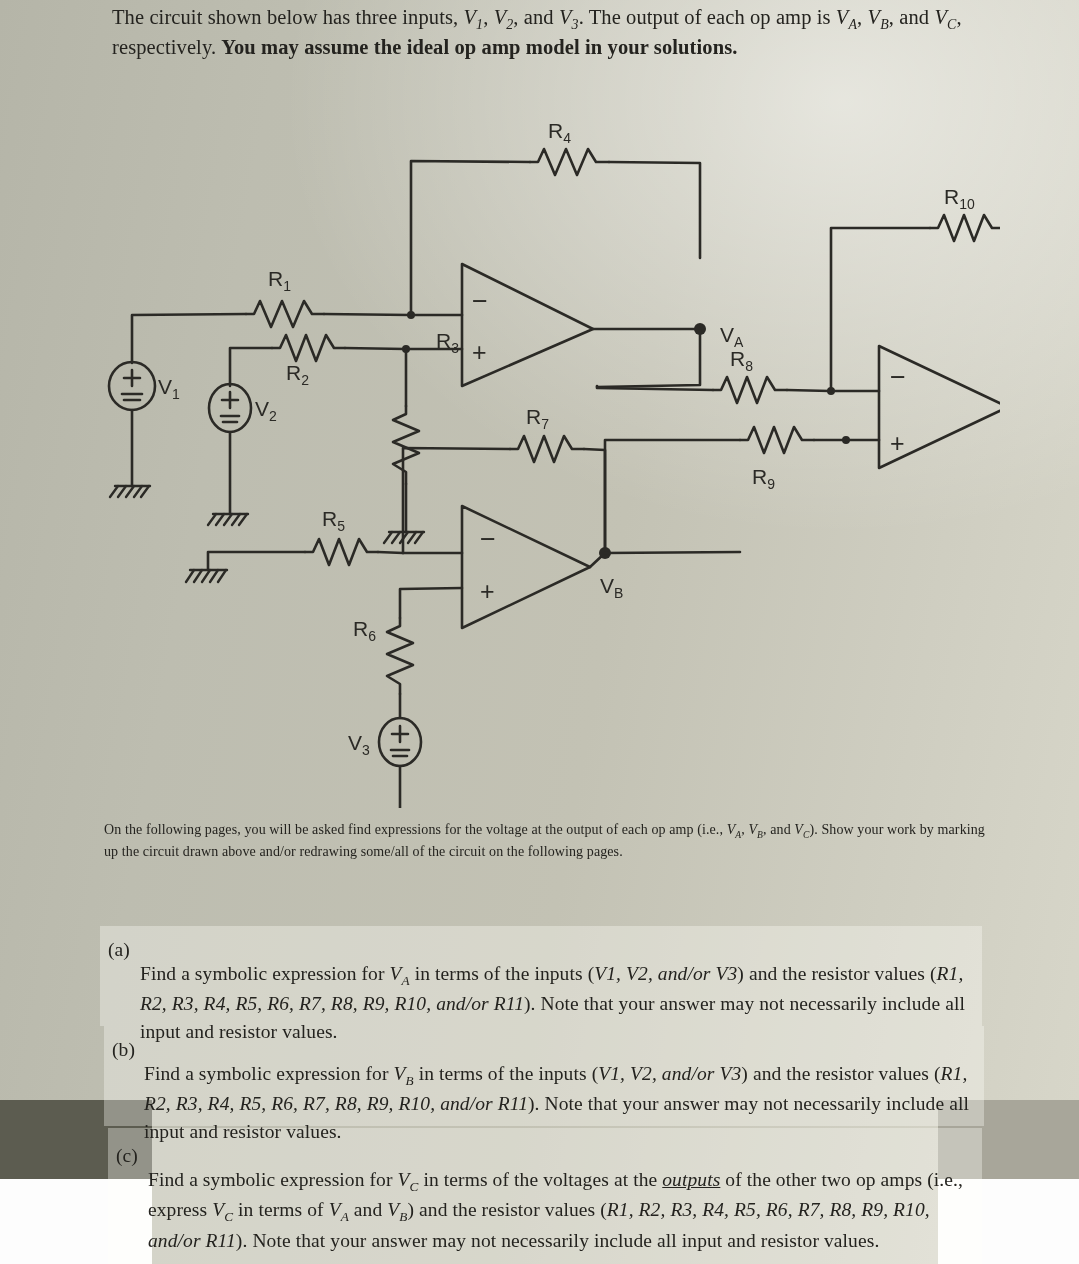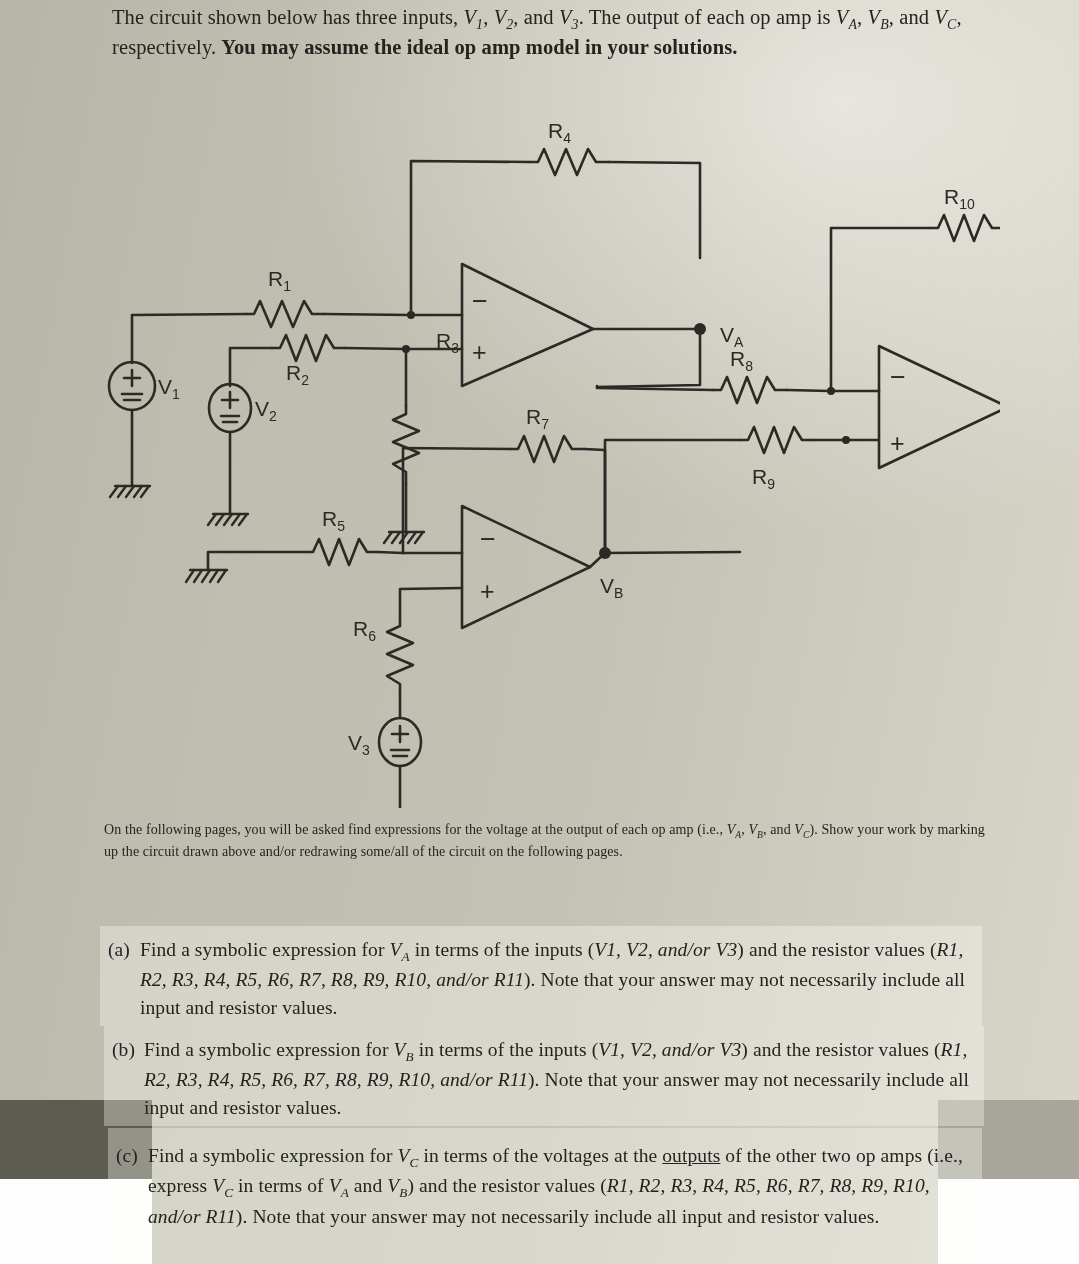--- a/index.html
+++ b/index.html
@@ -46,25 +46,25 @@
     position: absolute;
     color: #24231f;
     line-height: 1.32;
     letter-spacing: 0.1px;
   }
   .intro   { left: 112px; top: 4px;  width: 880px; font-size: 20.5px; }
   .middle  { left: 104px; top: 820px; width: 890px; font-size: 14px; line-height: 1.44; }
 
   .part    { font-size: 19.5px; line-height: 1.40; }
   .part .lbl { position: absolute; left: 0; top: 0; }
-  .part .bdy { display: block; margin-left: 32px; }
+  .part .bdy { display: block; margin-left: 32px; margin-top: 24px; }
 
   .b  { font-weight: bold; }
   .it { font-style: italic; }
-  .ul { text-decoration: underline; }
+  .ul { text-decoration: underline; font-style: italic; }
   var.v { font-style: italic; }
   sub { font-size: 0.68em; font-style: italic; }
 
   
   #circuit {
     position: absolute;
     left: 100px; top: 118px;
     width: 900px; height: 690px;
   }
   #circuit svg { display: block; }

